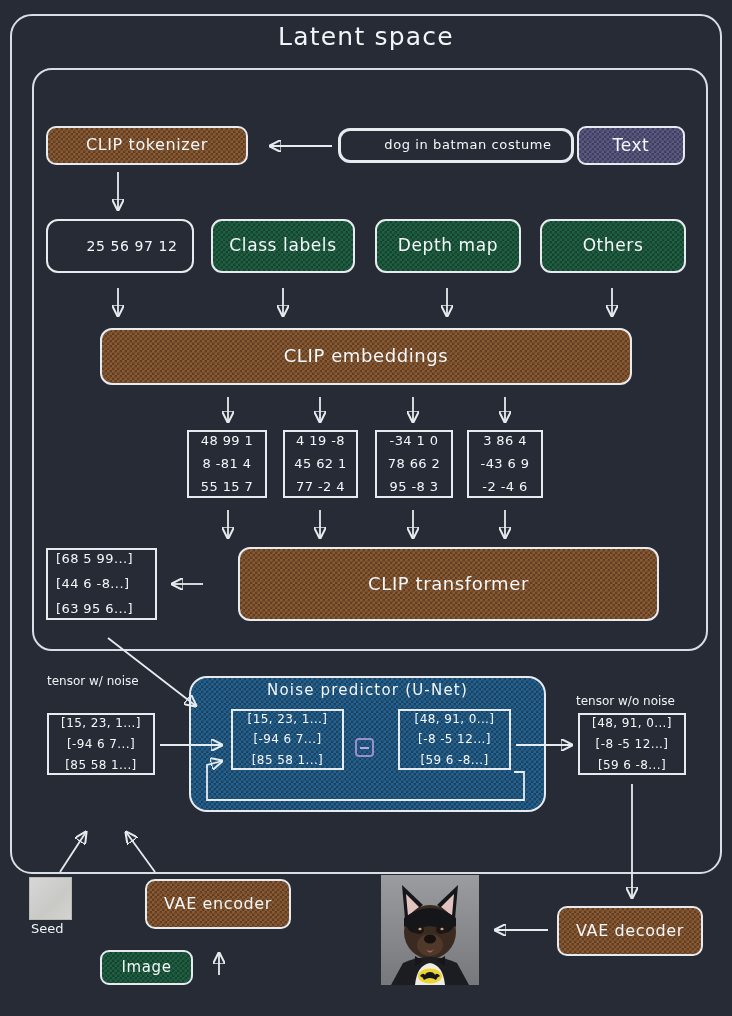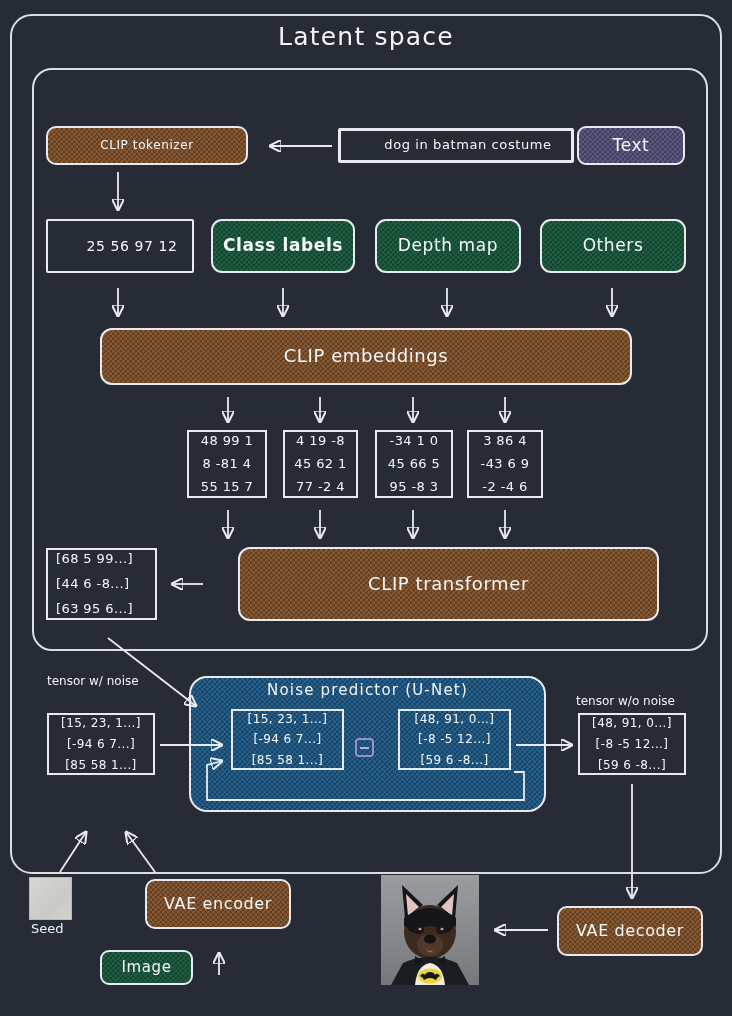--- a/index.html
+++ b/index.html
@@ -70,21 +70,21 @@
   .blue{
     background-color:#256290;
     background-image:
       linear-gradient(45deg, rgba(0,0,0,.32) 25%, transparent 25%, transparent 75%, rgba(0,0,0,.32) 75%),
       linear-gradient(45deg, rgba(0,0,0,.32) 25%, transparent 25%, transparent 75%, rgba(0,0,0,.32) 75%);
     background-size:5px 5px;
     background-position:0 0, 2.5px 2.5px;
   }
   .plain{
     background:transparent;
-    border-radius:2px;
+    border-radius:12px;
     padding-left:24px;
   }
 
   
   .matrix{
     position:absolute;
     box-sizing:border-box;
     border:2px solid #e7ebef;
     background:transparent;
     display:flex;
@@ -131,49 +131,49 @@
 </head>
 <body>
 
 <div id="stage">
 
   <div class="frame" style="left:10px;top:14px;width:712px;height:860px;"></div>
   <div class="frame-title" style="left:10px;top:22px;width:712px;font-size:25px;">Latent space</div>
 
   <div class="frame" style="left:32px;top:68px;width:676px;height:583px;border-radius:20px;"></div>
 
-  <div class="node brown" style="left:46px;top:126px;width:202px;height:39px;font-size:12px;">CLIP tokenizer</div>
+  <div class="node brown" style="left:46px;top:126px;width:202px;height:39px;font-size:16px;">CLIP tokenizer</div>
 
   <div class="node plain" style="left:338px;top:128px;width:236px;height:35px;font-size:13px;border-width:3px;" title="dog in batman costume">dog in batman costume</div>
 
   <div class="node purple" style="left:577px;top:126px;width:108px;height:39px;font-size:17px;border-radius:9px;">Text</div>
 
   <div class="node plain" style="left:46px;top:219px;width:148px;height:54px;font-size:14px;">25 56 97 12</div>
 
-  <div class="node green" style="left:211px;top:219px;width:144px;height:54px;font-size:17px;border-radius:11px;font-weight:bold;">Class labels</div>
+  <div class="node green" style="left:211px;top:219px;width:144px;height:54px;font-size:17px;border-radius:11px;">Class labels</div>
 
   <div class="node green" style="left:375px;top:219px;width:146px;height:54px;font-size:17px;border-radius:11px;">Depth map</div>
 
   <div class="node green" style="left:540px;top:219px;width:146px;height:54px;font-size:17px;border-radius:11px;">Others</div>
 
   <div class="node brown" style="left:100px;top:328px;width:532px;height:57px;font-size:18px;border-radius:12px;">CLIP embeddings</div>
 
   <div class="matrix" style="left:187px;top:430px;width:80px;height:68px;font-size:13px;">
     <span class="row">48 99 1</span>
     <span class="row">8 -81 4</span>
     <span class="row">55 15 7</span>
   </div>
   <div class="matrix" style="left:283px;top:430px;width:75px;height:68px;font-size:13px;">
     <span class="row">4 19 -8</span>
     <span class="row">45 62 1</span>
     <span class="row">77 -2 4</span>
   </div>
   <div class="matrix" style="left:375px;top:430px;width:78px;height:68px;font-size:13px;">
     <span class="row">-34 1 0</span>
-    <span class="row">45 66 5</span>
+    <span class="row">78 66 2</span>
     <span class="row">95 -8 3</span>
   </div>
   <div class="matrix" style="left:467px;top:430px;width:76px;height:68px;font-size:13px;">
     <span class="row">3 86 4</span>
     <span class="row">-43 6 9</span>
     <span class="row">-2 -4 6</span>
   </div>
 
   <div class="node brown" style="left:211px;top:547px;width:421px;height:74px;font-size:18px;border-radius:12px;margin-left:27px;">CLIP transformer</div>
 

